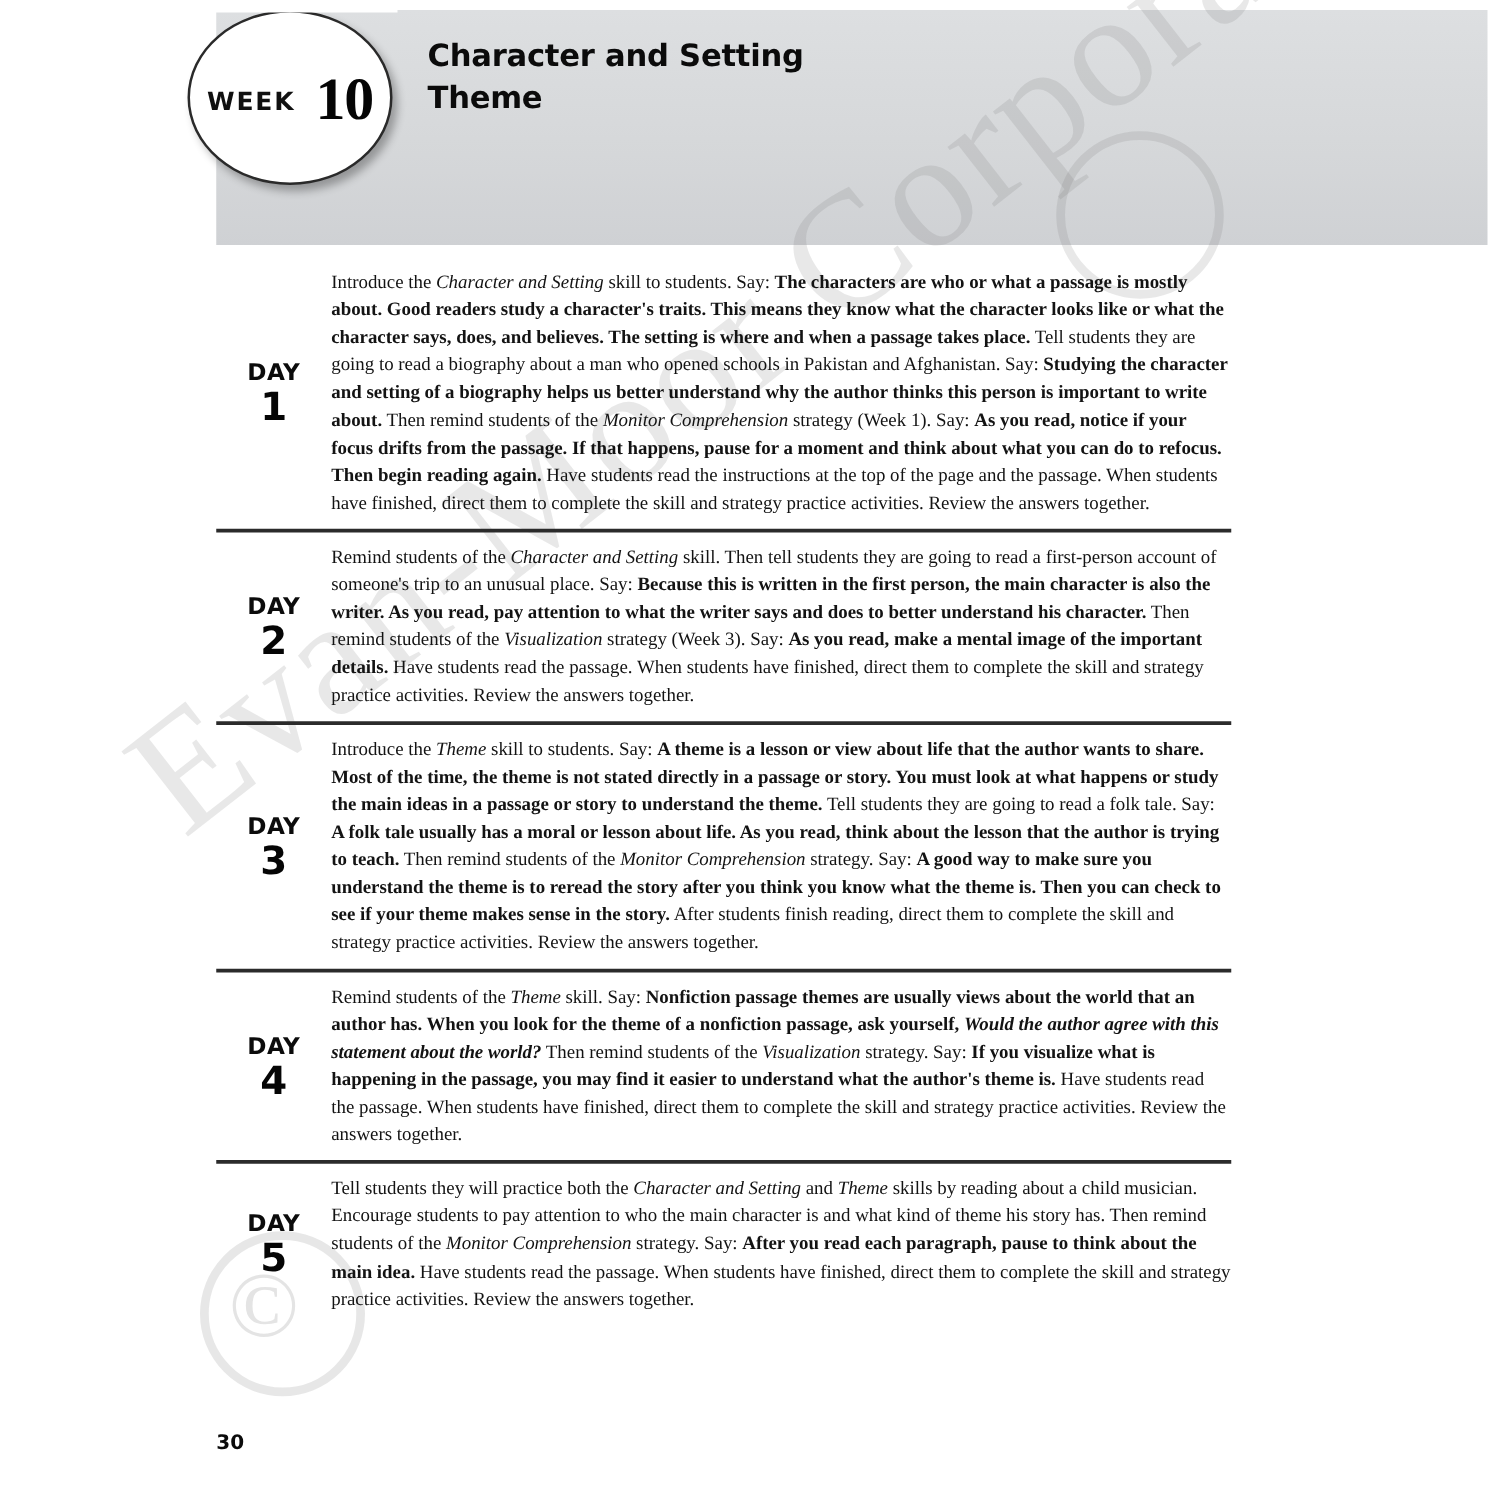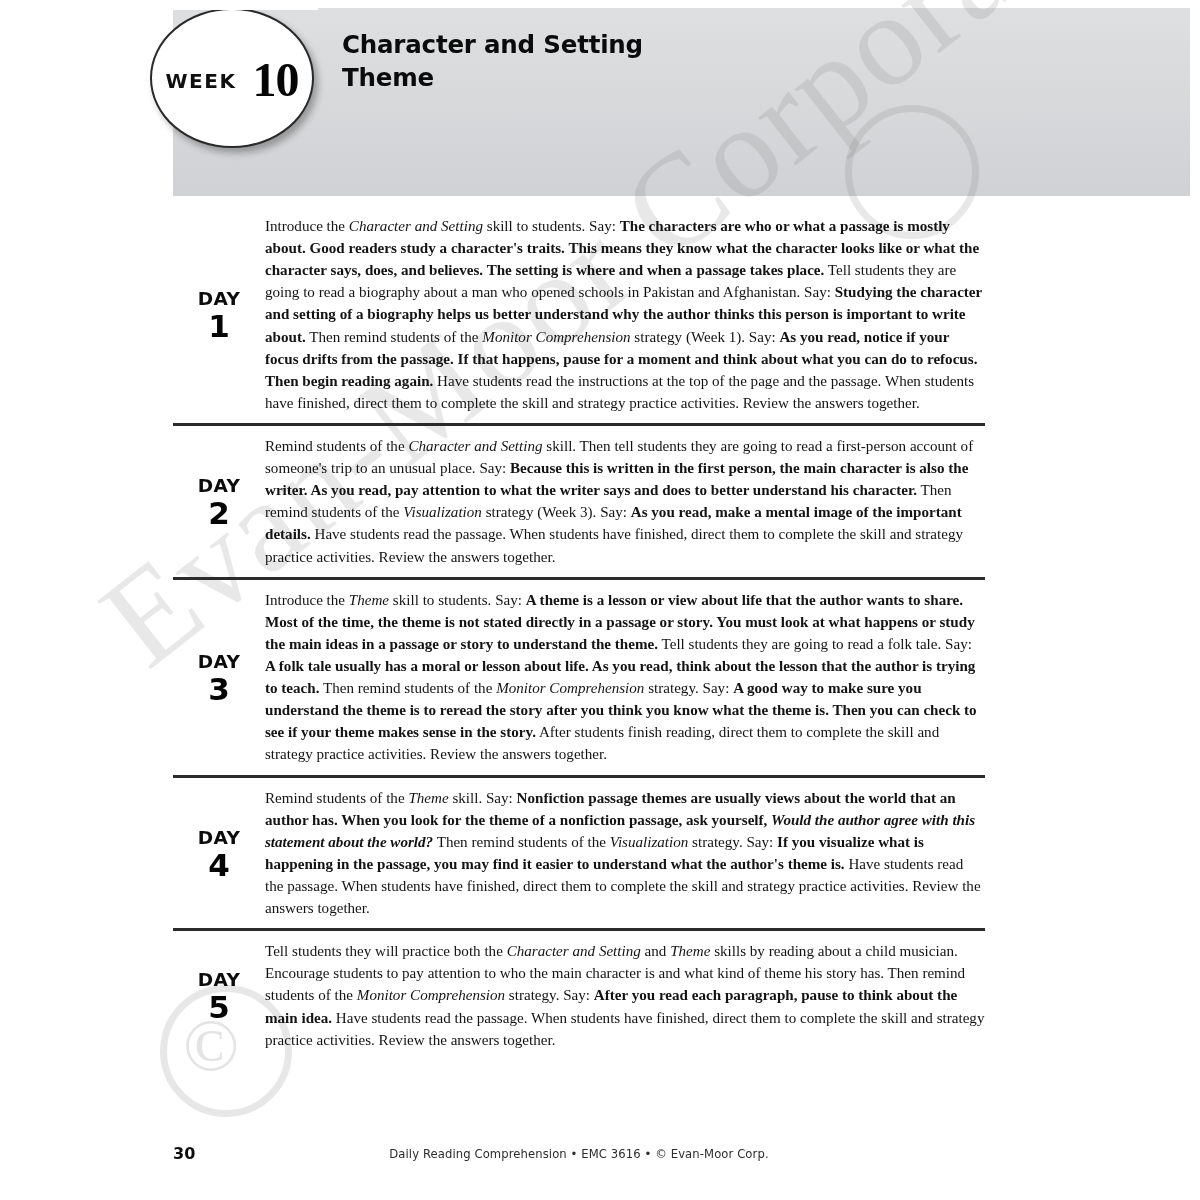--- a/index.html
+++ b/index.html
@@ -279,14 +279,13 @@
       <div class="day-badge">
         <div class="day-word">DAY</div>
         <div class="day-num">5</div>
       </div>
       <div class="day-body"><span>Tell students they will practice both the </span><span style="font-style: italic;">Character and Setting</span><span> and </span><span style="font-style: italic;">Theme</span><span> skills by reading about a child musician. Encourage students to pay attention to who the main character is and what kind of theme his story has. Then remind students of the </span><span style="font-style: italic;">Monitor Comprehension</span><span> strategy. Say: </span><span style="font-weight: bold;">After you read each paragraph, pause to think about the main idea.</span><span> Have students read the passage. When students have finished, direct them to complete the skill and strategy practice activities. Review the answers together.</span></div>
     </div>
   </div>
 
 <div id="footer">
   <div id="page-number">30</div>
-  <div id="footer-credit">Daily Reading Comprehension • EMC 3616 • © Evan-Moor Corp.</div>
 </div>
 
 </body></html>

